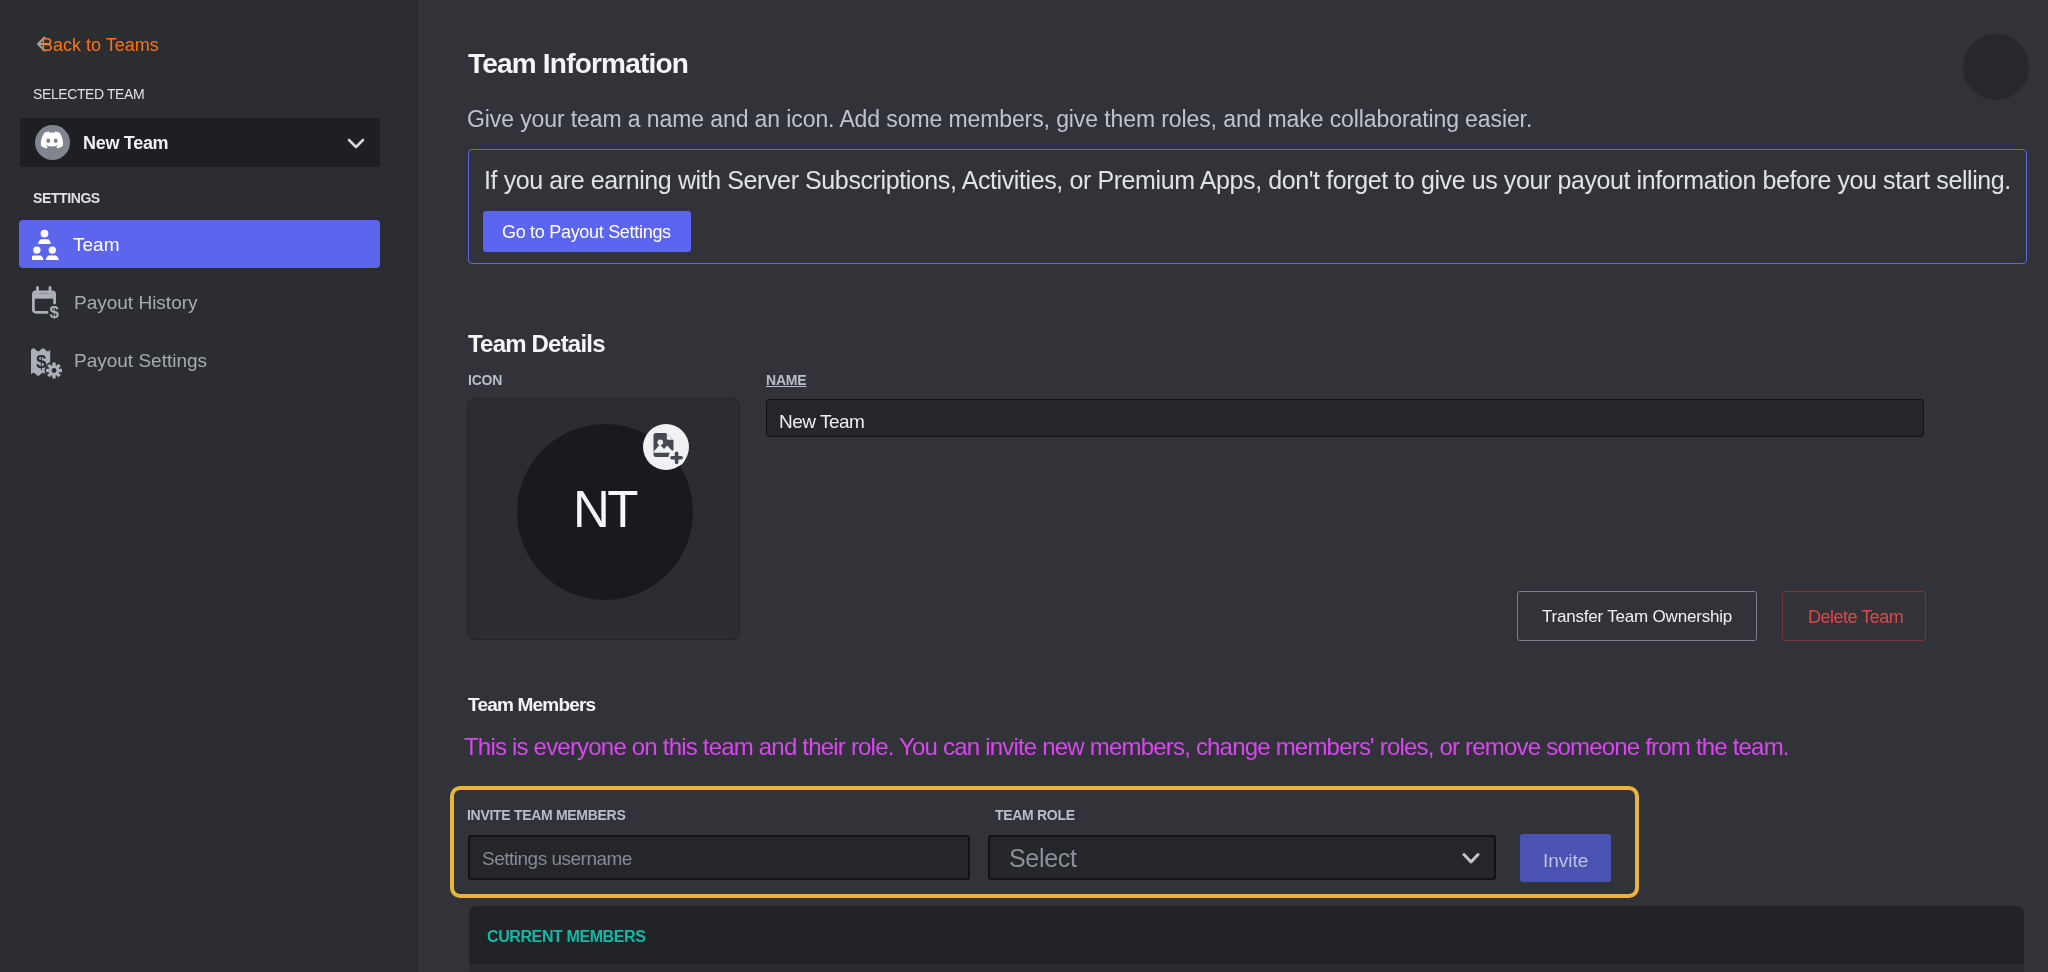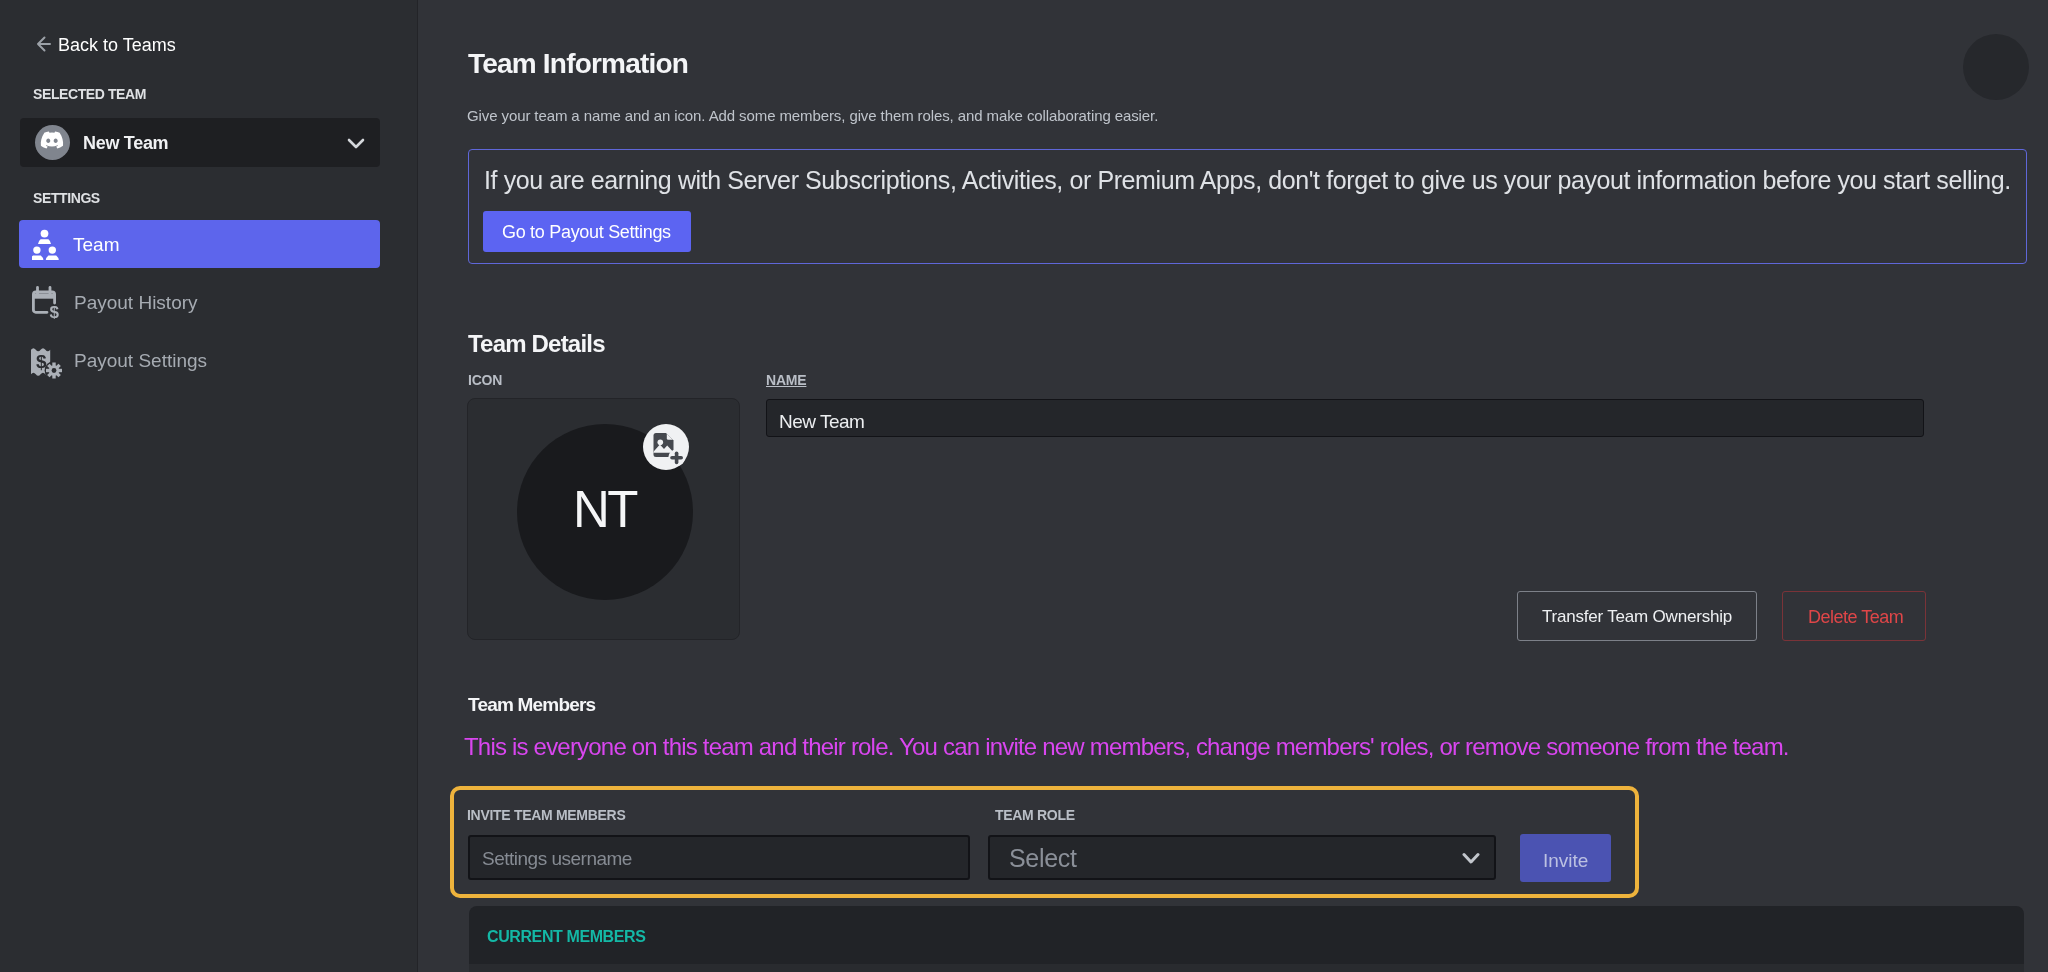--- a/index.html
+++ b/index.html
@@ -9,23 +9,23 @@
   .lbl { font-weight:bold; font-size:14px; letter-spacing:-0.2px; color:#b9bec6; line-height:1; }
 </style>
 </head>
 <body>
 
 <div class="abs" id="sidebar" style="left:0;top:0;width:418px;height:972px;background:#2b2d31;border-right:1px solid rgba(0,0,0,0.18);">
 
   <svg class="abs" style="left:33px;top:34px;" width="20" height="20" viewBox="0 0 20 20" fill="none">
     <path d="M11.5 3.5 L5 10 L11.5 16.5 M5 10 H17" stroke="#9ca1a8" stroke-width="2" stroke-linecap="round" stroke-linejoin="round"></path>
   </svg>
-  <div class="abs" style="left:58px;top:36px;font-size:18px;line-height:1;color:#ffffff;">Back to Teams</div>
+  <div class="abs" style="left:41px;top:36px;font-size:18px;line-height:1;color:#f97316;">Back to Teams</div>
 
-  <div class="abs" style="left:33px;top:87px;font-size:14px;font-weight:bold;letter-spacing:-0.4px;line-height:1;color:#dfe1e4;">SELECTED TEAM</div>
+  <div class="abs" style="left:33px;top:87px;font-size:14px;font-weight:normal;letter-spacing:-0.4px;line-height:1;color:#dfe1e4;">SELECTED TEAM</div>
 
   <div class="abs" style="left:20px;top:118px;width:360px;height:49px;background:#1e1f22;border-radius:4px;"></div>
   <div class="abs" style="left:35px;top:125px;width:35px;height:35px;border-radius:50%;background:#80858e;"></div>
   <svg class="abs" style="left:40px;top:131px;" width="24" height="19" viewBox="0 0 24 19" fill="#ffffff">
     <path d="M20.317 1.37a19.79 19.79 0 0 0-4.885-1.515.074.074 0 0 0-.079.037c-.21.375-.444.865-.608 1.25a18.27 18.27 0 0 0-5.487 0C9.095.757 8.852.267 8.641-.108a.077.077 0 0 0-.079-.037 19.736 19.736 0 0 0-4.885 1.515.07.07 0 0 0-.032.028C.533 6.046-.32 10.58.099 15.058a.082.082 0 0 0 .031.056c2.053 1.508 4.041 2.423 5.993 3.03a.078.078 0 0 0 .084-.028c.462-.63.873-1.295 1.226-1.994a.076.076 0 0 0-.041-.106 13.1 13.1 0 0 1-1.872-.892.077.077 0 0 1-.008-.128c.126-.094.252-.192.372-.291a.074.074 0 0 1 .078-.01c3.928 1.793 8.18 1.793 12.061 0a.074.074 0 0 1 .079.009c.12.099.246.198.373.293a.077.077 0 0 1-.007.128 12.3 12.3 0 0 1-1.873.891.077.077 0 0 0-.041.107c.36.698.772 1.362 1.225 1.993a.076.076 0 0 0 .084.029c1.961-.607 3.95-1.522 6.002-3.03a.077.077 0 0 0 .032-.055c.5-5.177-.838-9.674-3.549-13.66a.06.06 0 0 0-.031-.029ZM8.02 12.331c-1.183 0-2.157-1.085-2.157-2.419 0-1.333.956-2.419 2.157-2.419 1.21 0 2.176 1.096 2.157 2.42 0 1.333-.956 2.418-2.157 2.418Zm7.975 0c-1.183 0-2.157-1.085-2.157-2.419 0-1.333.955-2.419 2.157-2.419 1.21 0 2.176 1.096 2.157 2.42 0 1.333-.946 2.418-2.157 2.418Z" transform="translate(0.8 0.6) scale(0.93)"></path>
   </svg>
   <div class="abs" style="left:83px;top:134px;font-size:18px;font-weight:bold;letter-spacing:-0.3px;line-height:1;color:#f0f1f3;">New Team</div>
   <svg class="abs" style="left:347px;top:138px;" width="18" height="11" viewBox="0 0 18 11" fill="none">
     <path d="M2 2 L9 9 L16 2" stroke="#d4d7db" stroke-width="2.6" stroke-linecap="round" stroke-linejoin="round"></path>
   </svg>
@@ -72,21 +72,21 @@
       </g>
       <circle cx="0" cy="0" r="2.4" fill="#2b2d31"></circle>
     </g>
   </svg>
   <div class="abs" style="left:74px;top:351px;font-size:19px;line-height:1;color:#a6abb2;">Payout Settings</div>
 </div>
 
 <div class="abs" style="left:1963px;top:34px;width:66px;height:66px;border-radius:50%;background:#26282c;"></div>
 
 <div class="abs" style="left:468px;top:50px;font-size:28px;font-weight:bold;letter-spacing:-0.8px;line-height:1;color:#f4f5f7;">Team Information</div>
-<div class="abs" style="left:467px;top:108px;font-size:15px;letter-spacing:-0.1px;line-height:1;color:#bfc4cb;">Give your team a name and an icon. Add some members, give them roles, and make collaborating easier.</div>
+<div class="abs" style="left:467px;top:108px;font-size:23px;letter-spacing:-0.1px;line-height:1;color:#bfc4cb;">Give your team a name and an icon. Add some members, give them roles, and make collaborating easier.</div>
 
 <div class="abs" style="left:468px;top:149px;width:1559px;height:115px;border:1px solid #5f67d9;border-radius:4px;"></div>
 <div class="abs" style="left:484px;top:168px;font-size:25px;letter-spacing:-0.4px;line-height:1;color:#dfe2e6;">If you are earning with Server Subscriptions, Activities, or Premium Apps, don't forget to give us your payout information before you start selling.</div>
 <div class="abs" style="left:483px;top:211px;width:208px;height:41px;background:#5c64f2;border-radius:3px;"></div>
 <div class="abs" style="left:502px;top:223px;font-size:18px;letter-spacing:-0.3px;line-height:1;color:#ffffff;">Go to Payout Settings</div>
 
 <div class="abs" style="left:468px;top:332px;font-size:24px;font-weight:bold;letter-spacing:-0.8px;line-height:1;color:#f4f5f7;">Team Details</div>
 <div class="abs lbl" style="left:468px;top:373px;">ICON</div>
 <div class="abs lbl" style="left:766px;top:373px;text-decoration:underline;">NAME</div>
 

